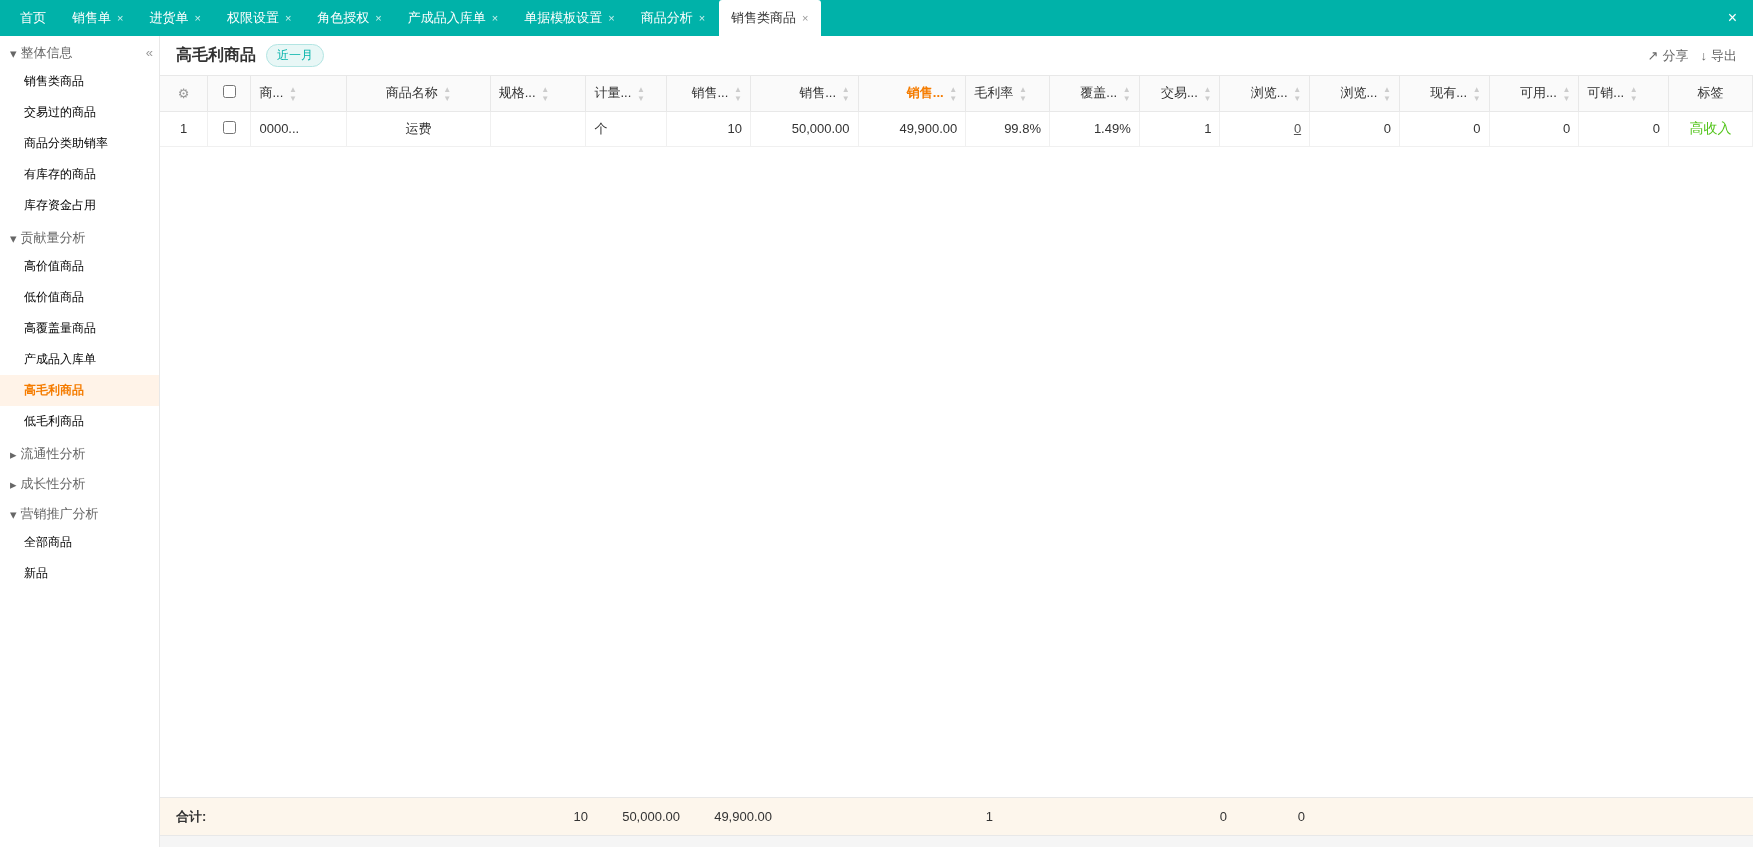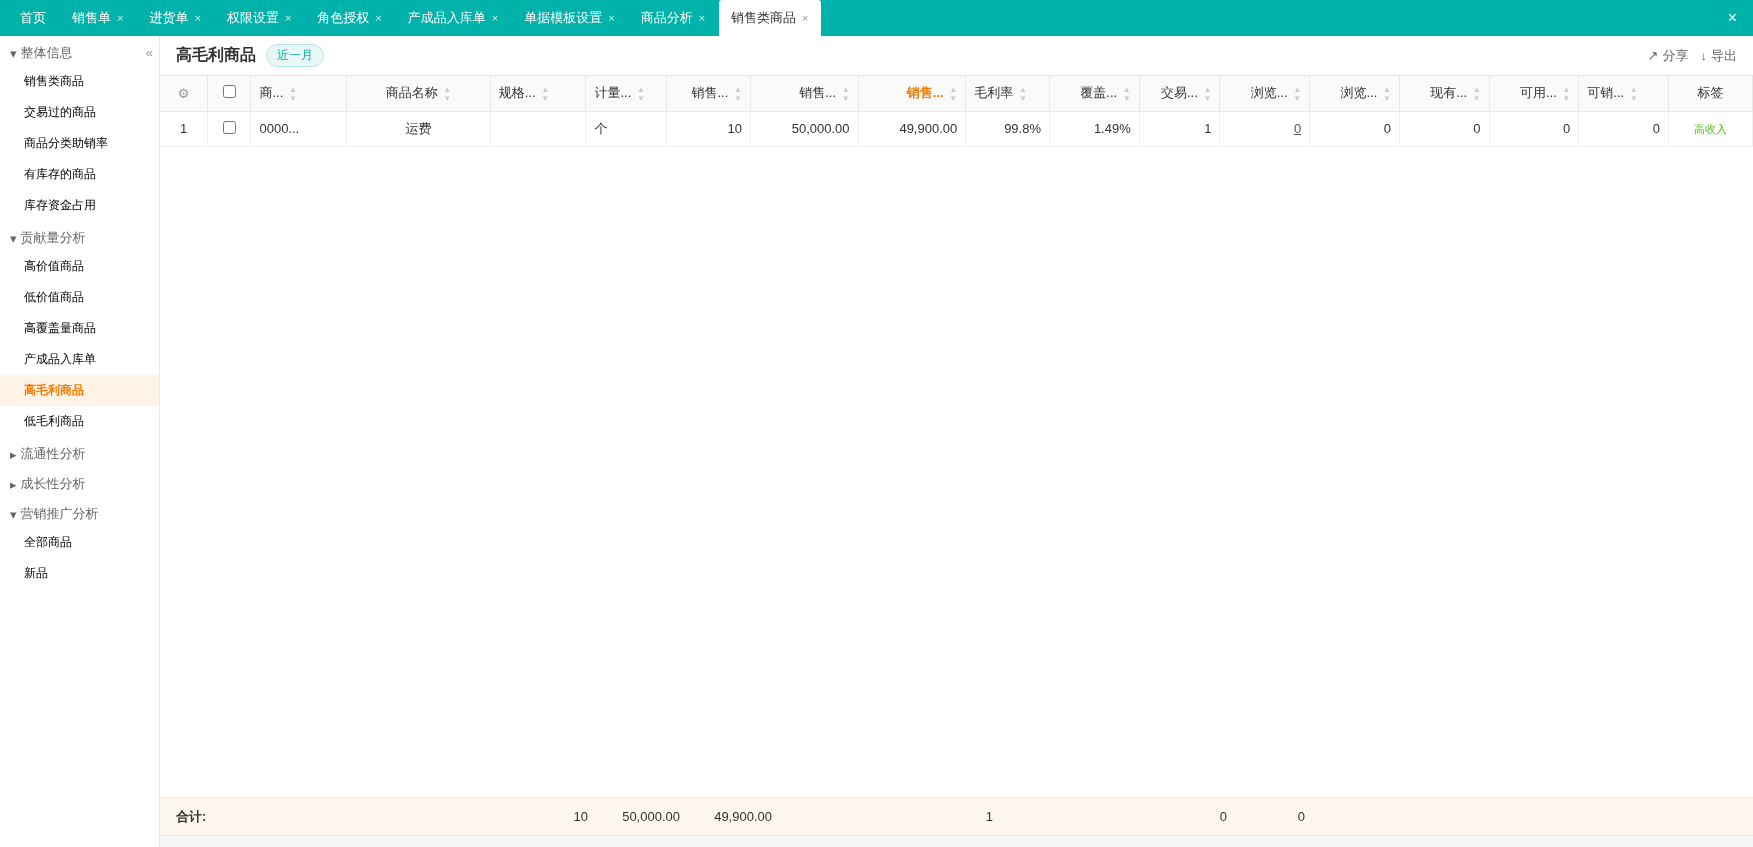--- a/index.html
+++ b/index.html
@@ -185,21 +185,21 @@
     }
     tbody tr {
       border-bottom: 1px solid #f0f0f0;
     }
     tbody td {
       padding: 8px 8px;
       color: #333;
       white-space: nowrap;
       border-right: 1px solid #f0f0f0;
     }
-    .tag-high { color: #52c41a; font-size: 11px; }
+    .tag-high { color: #52c41a; font-size: 14px; }
     .underline { text-decoration: underline; color: #555; cursor: pointer; }
 
     
     .footer-row {
       display: flex;
       align-items: center;
       background: #fdf6ec;
       border-top: 1px solid #e8e8e8;
       padding: 8px 16px;
       font-size: 12px;

